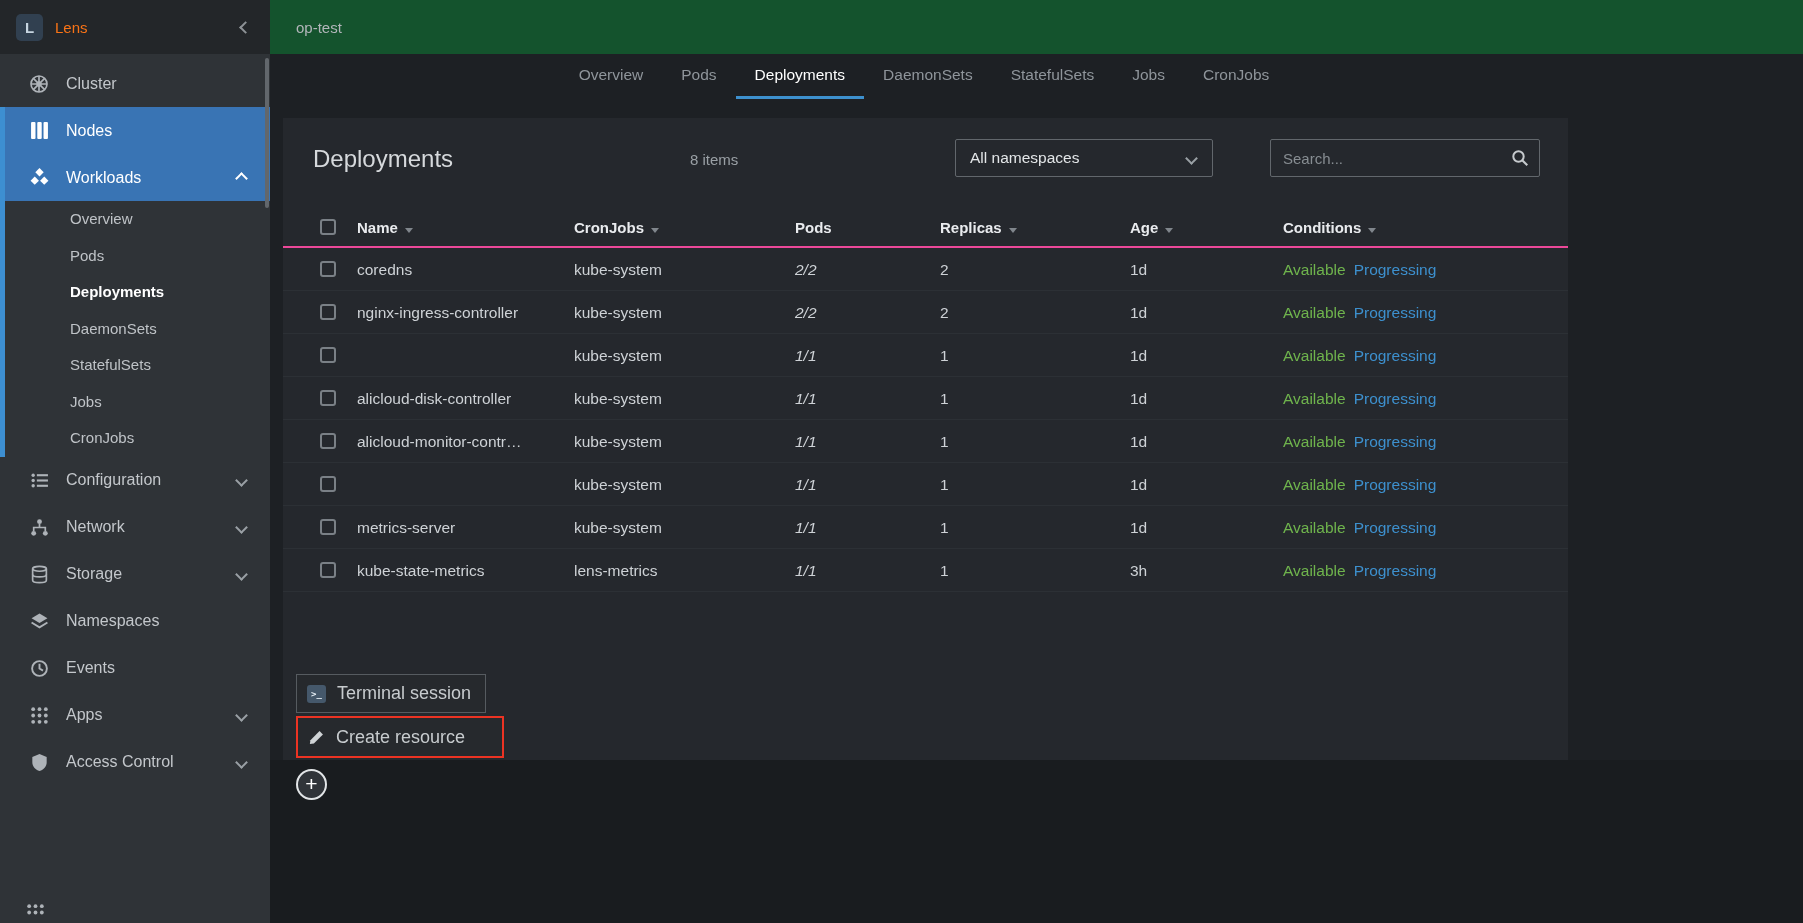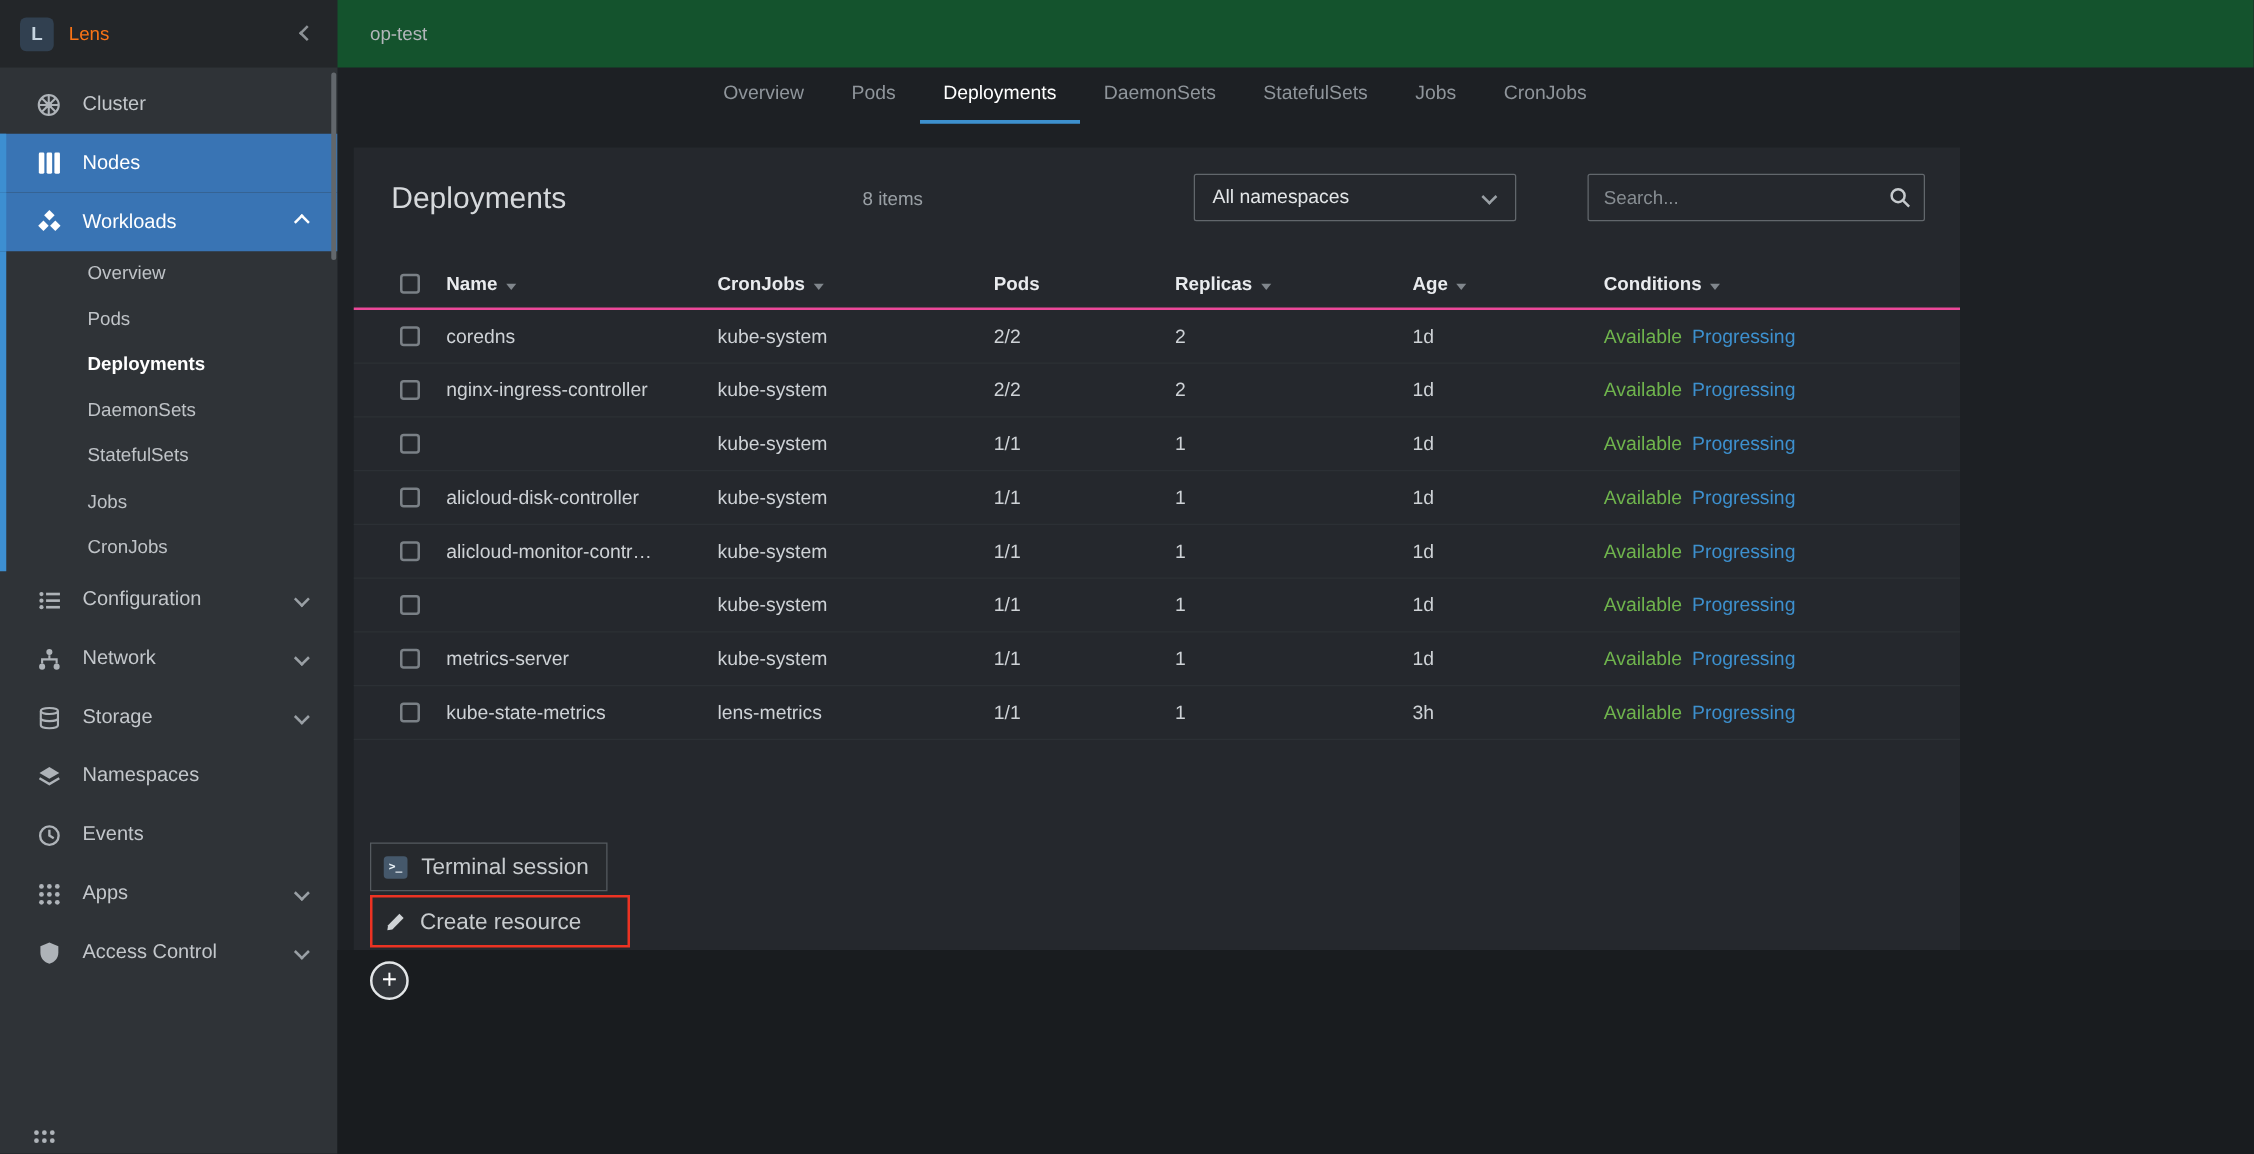--- a/index.html
+++ b/index.html
@@ -65,21 +65,21 @@
   .thead { position:absolute; left:0; top:90px; width:100%; height:40px; border-bottom:2px solid #ec4899; }
   .hcell { position:absolute; line-height:40px; font-size:15px; font-weight:700; color:#e9ebee; cursor:pointer; white-space:nowrap; }
   .tri { display:inline-block; width:0; height:0; border-left:4.5px solid transparent; border-right:4.5px solid transparent;
          border-top:5.5px solid #80868c; margin-left:7px; }
   .tbody { position:absolute; left:0; top:130px; width:100%; }
   .trow { position:relative; height:43px; border-bottom:1px solid #2c3035; cursor:pointer; }
   .cell { position:absolute; line-height:43px; font-size:15.5px; color:#ced2d6; white-space:nowrap; }
   .cb { position:absolute; width:16px; height:16px; border:2px solid #7a8086; border-radius:3px; background:transparent; cursor:pointer; }
   .trow .cb { left:37px; top:13px; }
   .thead .cb { left:37px; top:11px; }
-  .c-name { left:74px; }  .c-ns { left:291px; }  .c-pods { left:512px; }
+  .c-name { left:74px; }  .c-ns { left:291px; }  .c-pods { left:512px;font-style:italic; }
   .c-rep { left:657px; }  .c-age { left:847px; } .c-cond { left:1000px; }
   .h-name { left:74px; } .h-ns { left:291px; } .h-pods { left:512px; }
   .h-rep { left:657px; } .h-age { left:847px; } .h-cond { left:1000px; }
   .cond-a { color:#6fb44d; }
   .cond-p { color:#3d90ce; margin-left:8px; }
   .kebab { position:absolute; left:1237px; top:50%; transform:translateY(-50%); padding:6px; cursor:pointer; }
   .kdot { width:4px; height:4px; border-radius:50%; background:#a7acb0; box-shadow:0 -6.5px 0 #a7acb0, 0 6.5px 0 #a7acb0; }
 
   
   .bottom-strip { position:absolute; left:270px; top:760px; width:1533px; height:163px; background:#191c1f; }

